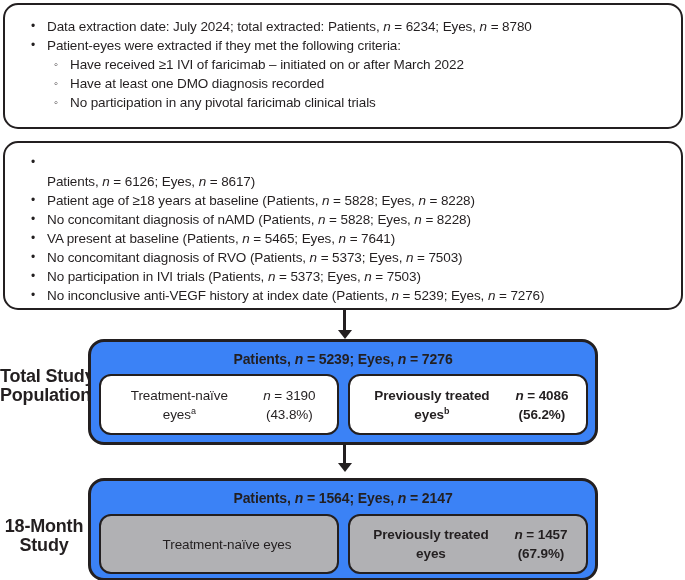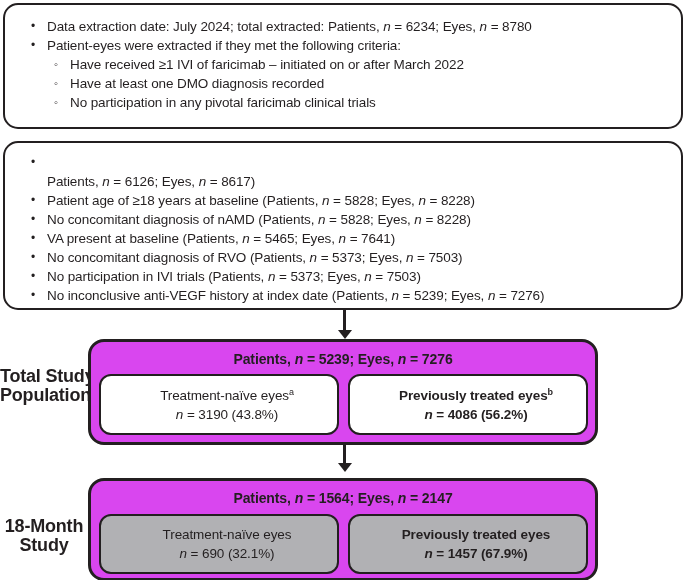--- a/index.html
+++ b/index.html
@@ -16,28 +16,28 @@
   #box2 { left:3px; top:141px; width:680px; height:169px; padding-top:10px; }
   .row { display:flex; align-items:flex-start; line-height:19px; font-size:13.5px; letter-spacing:-0.1px; }
   .row .bullet { flex:none; width:16px; font-size:12px; line-height:19px; }
   .row.lvl1 .bullet { margin-left:26px; }
   .row.lvl2 .bullet { margin-left:49px; font-size:11px; }
   .row.cont .bullet { margin-left:26px; visibility:hidden; }
   .row .txt i { font-style:italic; }
 
   .popbox {
     position:absolute; left:88px; width:510px; box-sizing:border-box;
-    background:#d946ef; border:3px solid #231f20; border-radius:16px;
+    background:#3b82f6; border:3px solid #231f20; border-radius:16px;
   }
   #box3 { top:339px; height:106px; }
   #box4 { top:472px; height:103px;margin-top:6px; }
   .pop-header { text-align:center; font-weight:bold; font-size:14px; margin-top:9px; letter-spacing:-0.1px; }
   .inner {
     position:absolute; box-sizing:border-box; border:2px solid #231f20; border-radius:12px;
-    display:flex; flex-direction:column; justify-content:center; align-items:center;
+    display:flex; justify-content:center; align-items:center;
     text-align:center; font-size:13.5px; line-height:19px; letter-spacing:-0.1px; background:#ffffff;padding-left:16px;
   }
   #box3 .inner { top:32px; height:61px; }
   #box4 .inner { top:33px; height:60px; background:#b1b1b4; }
   .inner.left  { left:8px;  width:240px; }
   .inner.right { right:7px; width:240px;font-weight:bold; }
   .inner sup { font-size:9px; line-height:0; }
 
   .arrow { position:absolute; left:337px; width:15px; }
   #arrow1 { top:309px; height:30px; }
@@ -149,21 +149,20 @@
 
   <div class="side-label" id="label-cohort">
     <div>18-Month</div>
     <div>Study</div>
   </div>
 
   <div class="popbox" id="box4">
     <div class="pop-header">Patients, <i>n</i> = 1564; Eyes, <i>n</i> = 2147</div>
     <div class="inner left">
       <div>Treatment-naïve eyes</div>
-      <div><i>n</i> = 690 (32.1%)</div>
     </div>
     <div class="inner right">
       <div>Previously treated eyes</div>
       <div><i>n</i> = 1457 (67.9%)</div>
     </div>
   </div>
 
 </div>
 
 </body></html>

